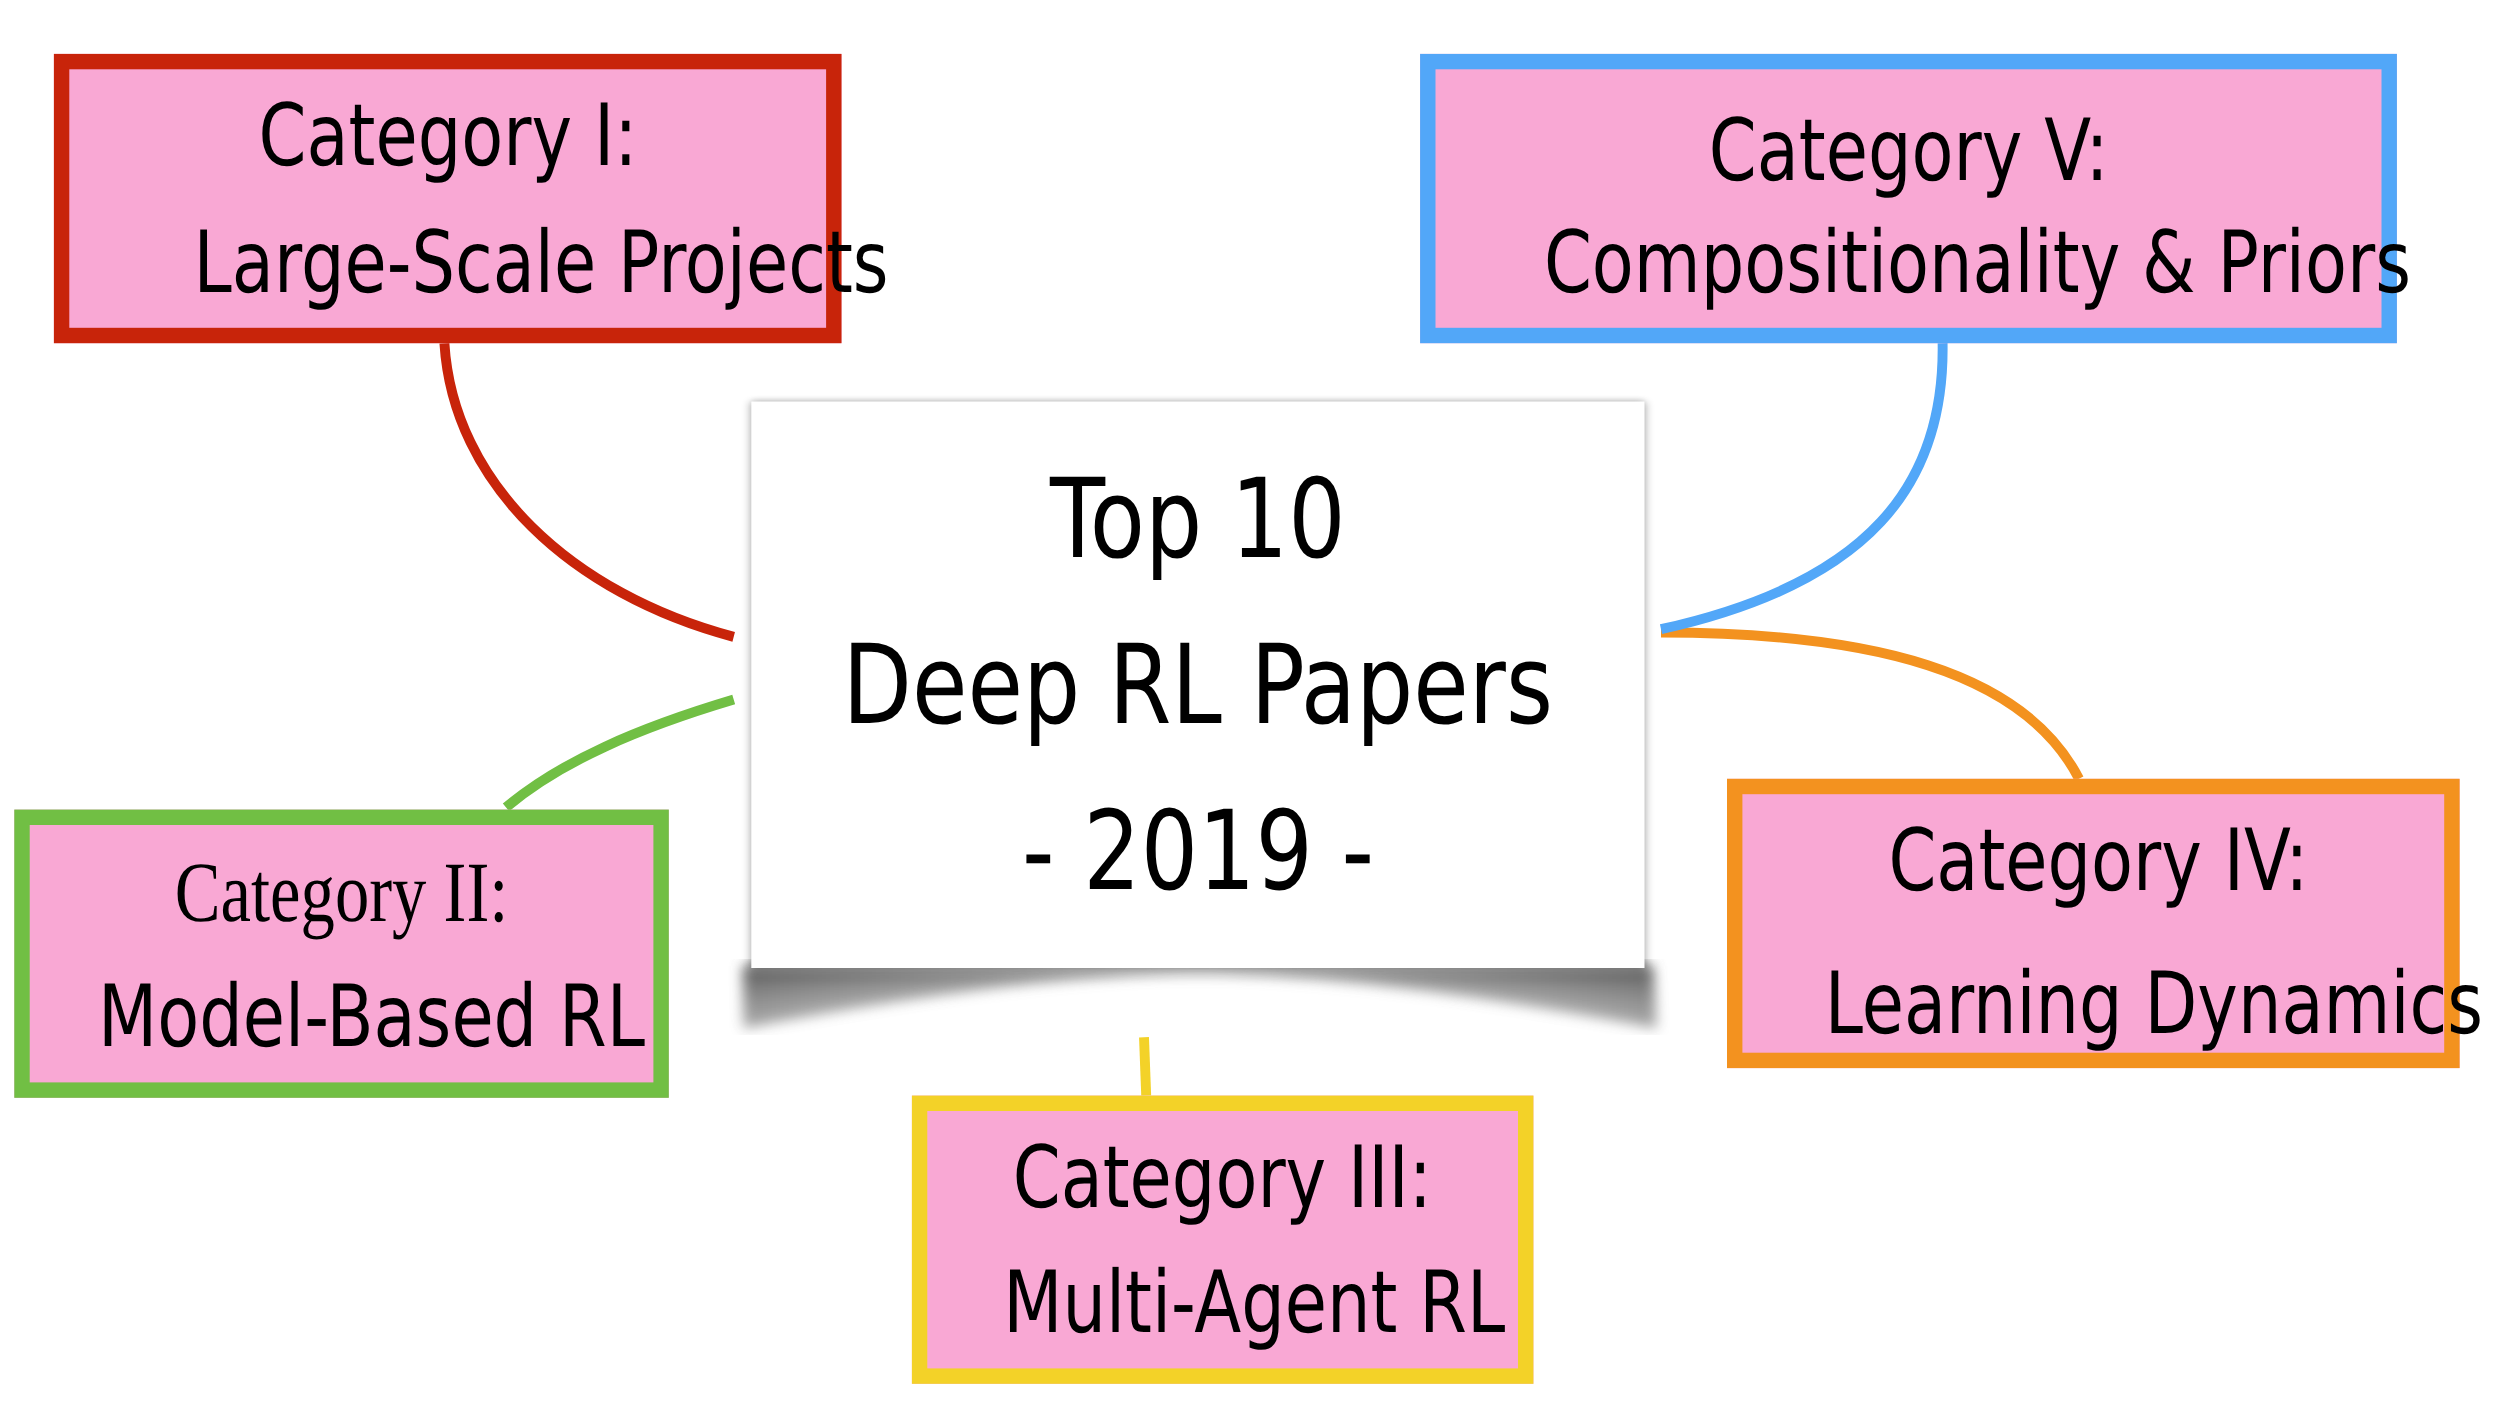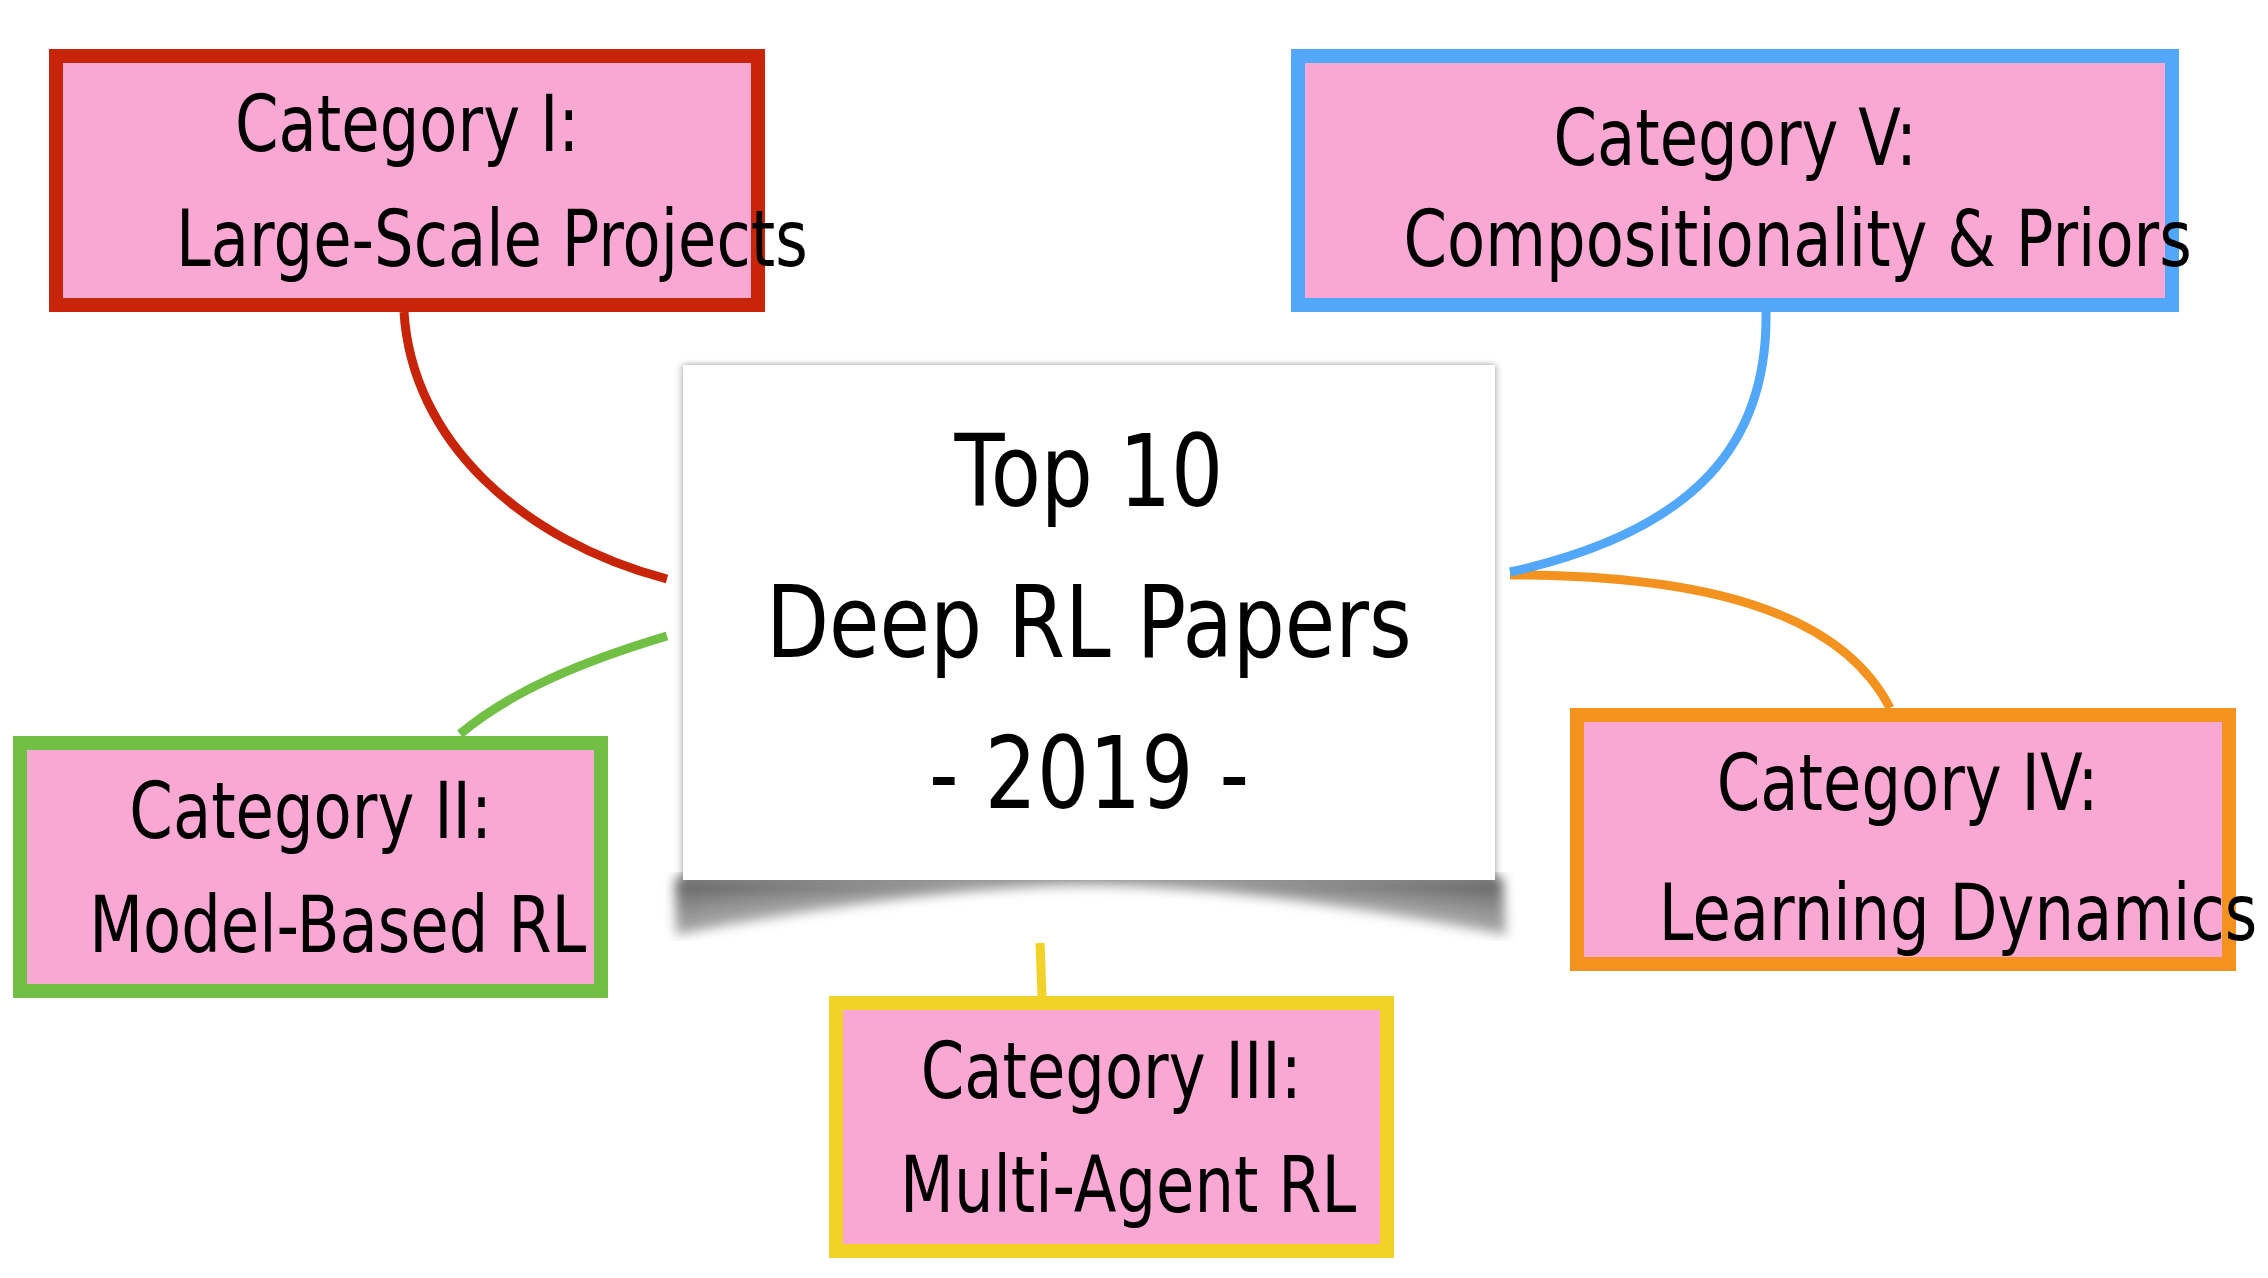--- a/index.html
+++ b/index.html
@@ -95,39 +95,39 @@
   <div class="cat-box" style="left:1291px; top:49px; width:888px; height:263px; border-color:#52A7F8;">
     <div class="line" style="top:36px;">
       <span>Category V:</span>
     </div>
     <div class="line" style="top:137px;">
       <span>Compositionality &amp; Priors</span>
     </div>
   </div>
 
   <div class="cat-box" style="left:13px; top:736px; width:595px; height:262px; border-color:#71BF44;">
-    <div class="line" style="top:22px;">
+    <div class="line" style="top:22px;font-family:Liberation Serif, serif;">
       <span>Category II:</span>
     </div>
     <div class="line" style="top:136px;">
       <span>Model-Based RL</span>
     </div>
   </div>
 
   <div class="cat-box" style="left:1570px; top:708px; width:666px; height:263px; border-color:#F3921F;">
     <div class="line" style="top:22px;margin-left:10px;">
       <span>Category IV:</span>
     </div>
     <div class="line" style="top:136px;margin-top:16px;">
       <span>Learning Dynamics</span>
     </div>
   </div>
 
   <div class="cat-box" style="left:829px; top:996px; width:565px; height:262px; border-color:#F3D228;">
     <div class="line" style="top:22px;">
       <span>Category III:</span>
     </div>
-    <div class="line" style="top:136px;">
+    <div class="line" style="top:136px;padding-left:12px;">
       <span>Multi-Agent RL</span>
     </div>
   </div>
 
 </div>
 
 </body></html>

